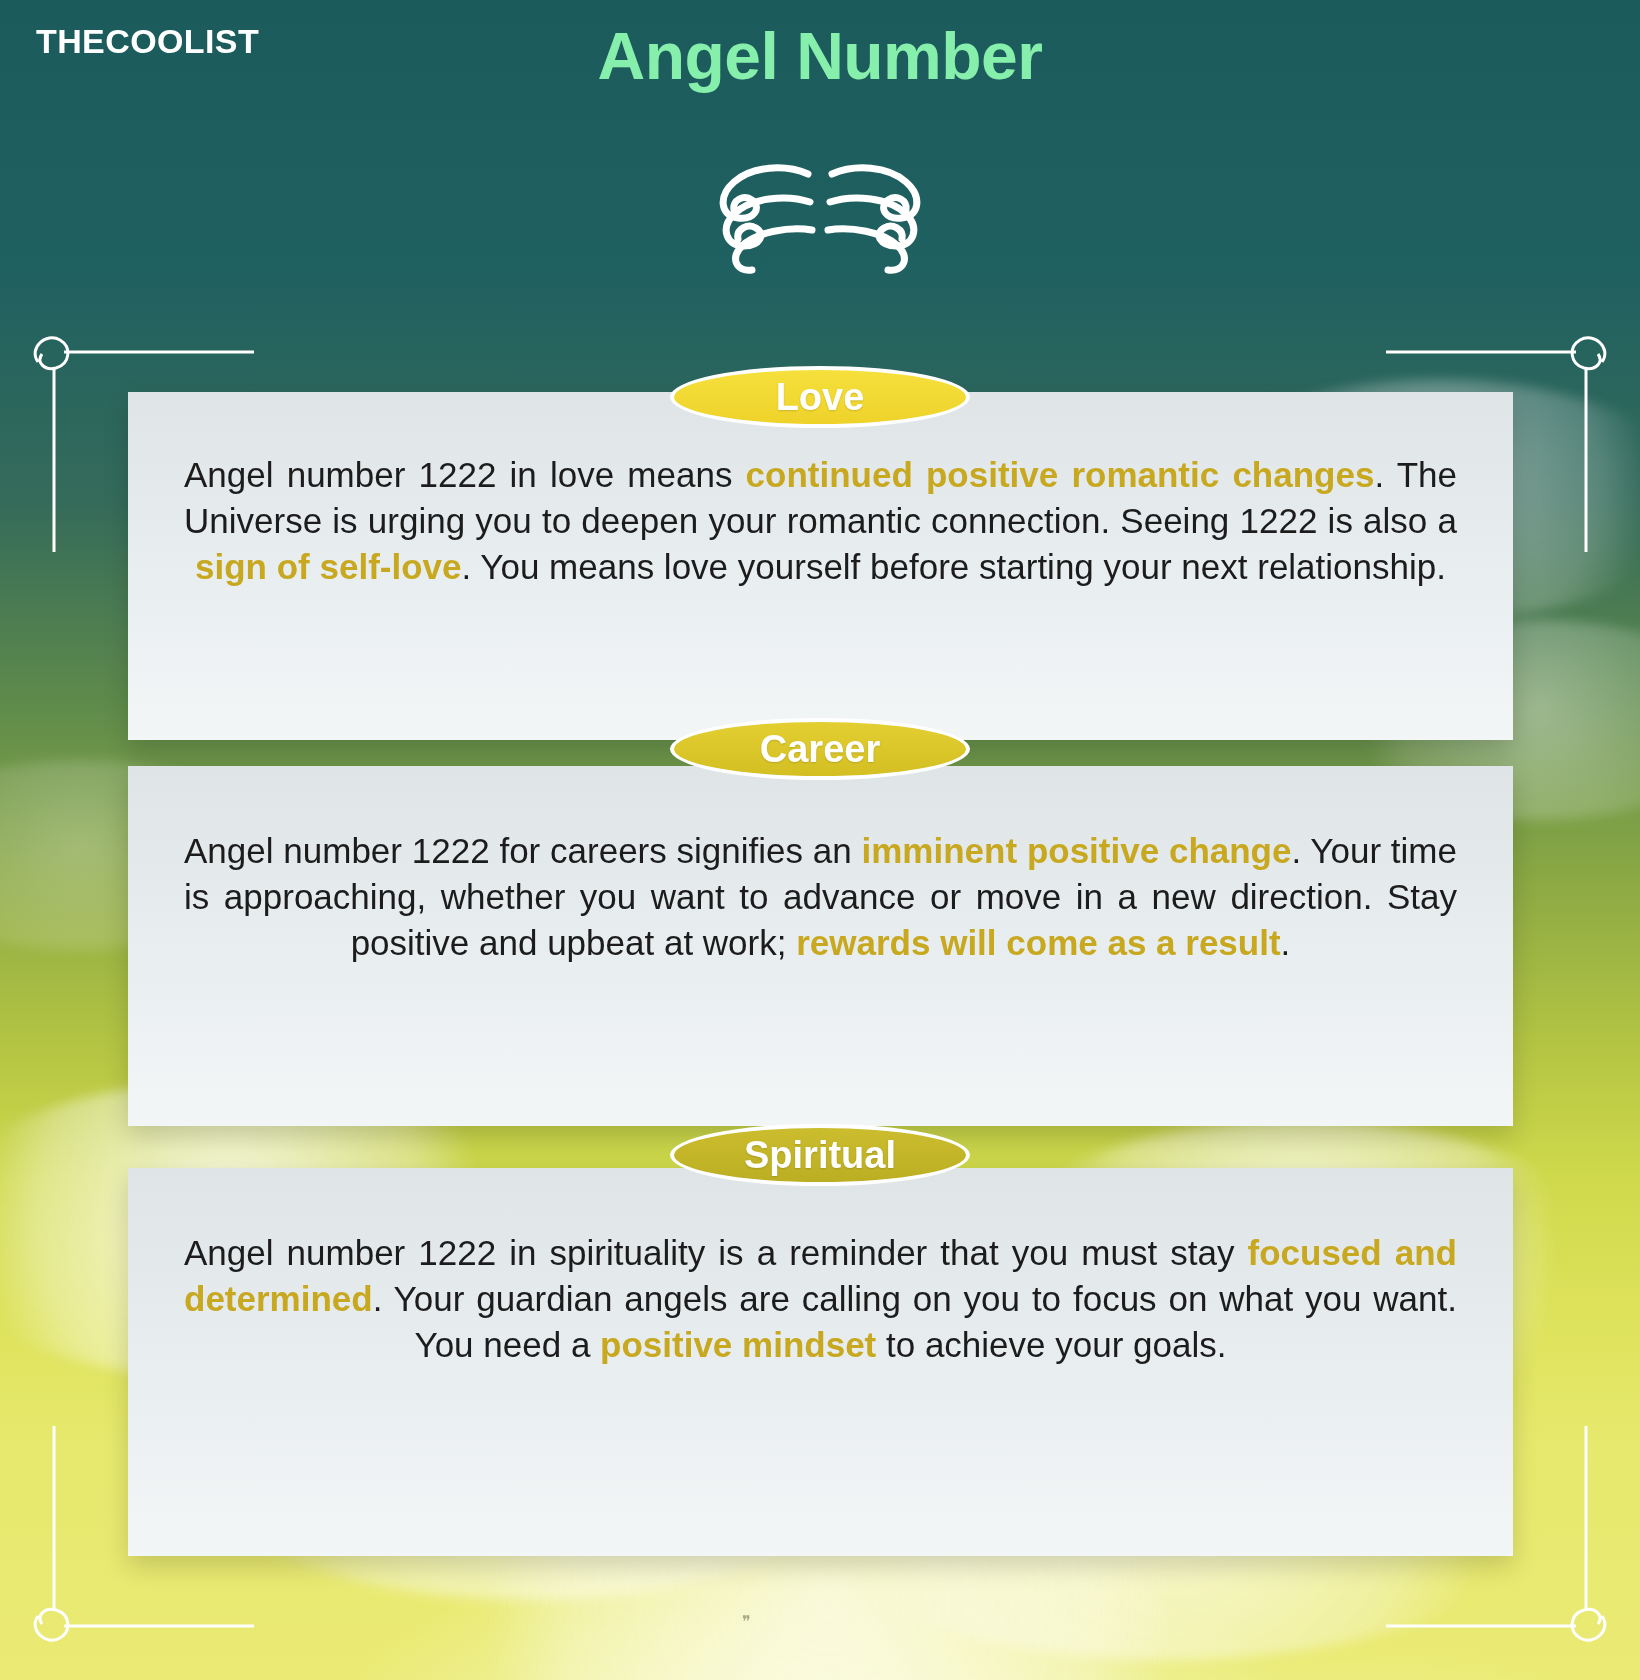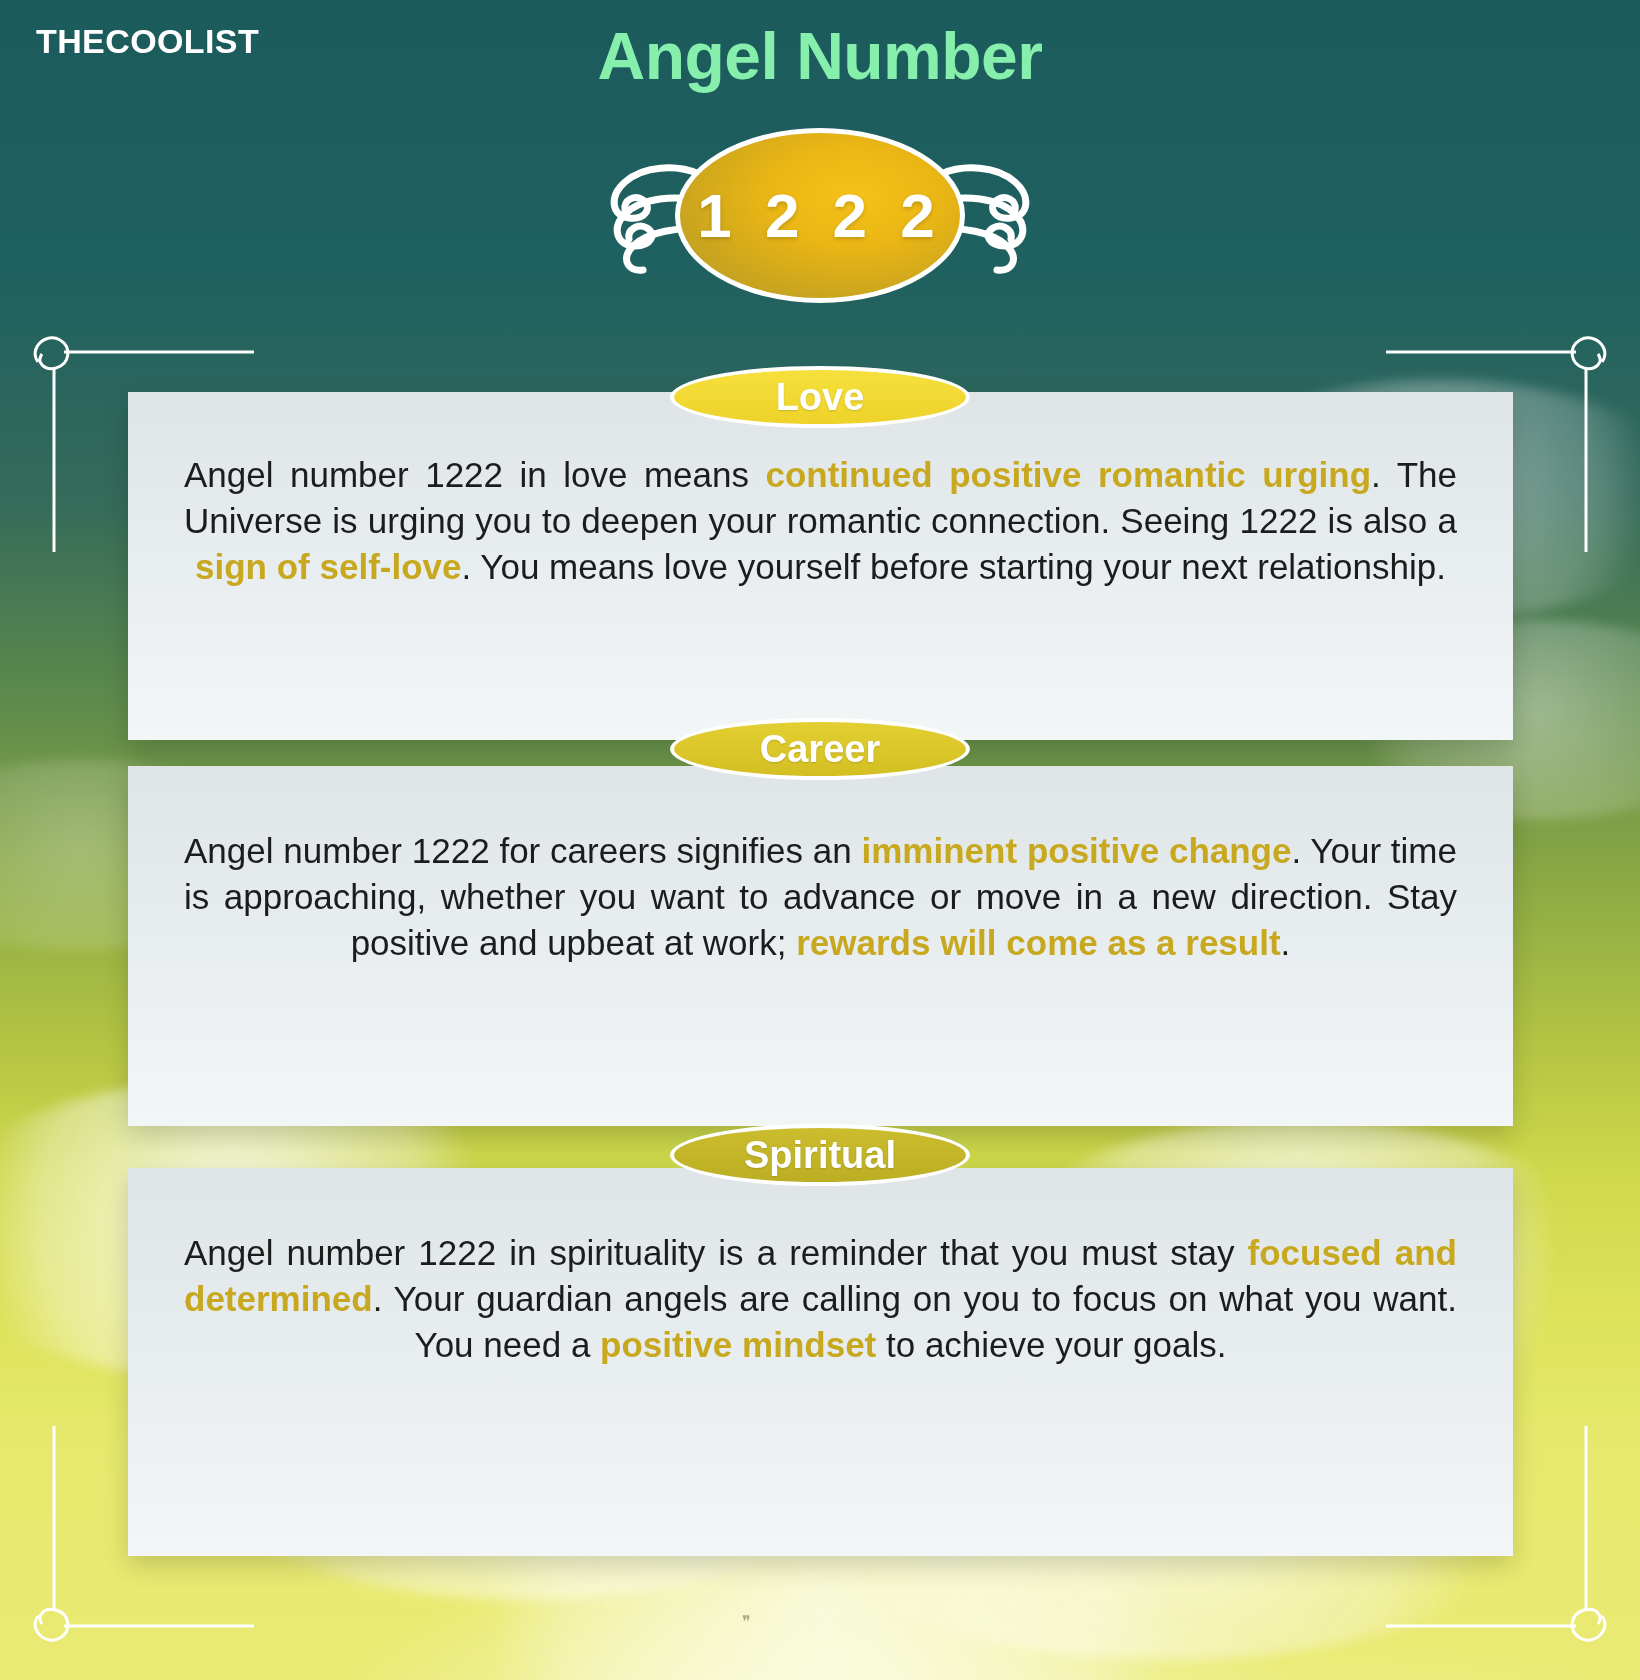--- a/index.html
+++ b/index.html
@@ -177,21 +177,20 @@
 <div class="title">Angel Number</div>
 
 <div class="numwrap">
   <svg class="wing" viewBox="0 0 130 130">
     <g fill="none" stroke="#ffffff" stroke-width="7" stroke-linecap="round">
       <path d="M118 24 C95 14, 62 16, 44 32 C28 46, 30 66, 48 68 C64 70, 72 58, 62 50 C54 44, 42 50, 44 60"></path>
       <path d="M120 52 C96 44, 60 48, 44 64 C30 78, 36 96, 54 96 C70 96, 76 84, 66 78 C58 73, 46 79, 48 89"></path>
       <path d="M122 80 C100 76, 66 82, 52 96 C40 108, 46 122, 62 120"></path>
     </g>
   </svg>
-  <div class="badge">1 2 2 2</div>
   <svg class="wing" viewBox="0 0 130 130" style="transform:scaleX(-1)">
     <g fill="none" stroke="#ffffff" stroke-width="7" stroke-linecap="round">
       <path d="M118 24 C95 14, 62 16, 44 32 C28 46, 30 66, 48 68 C64 70, 72 58, 62 50 C54 44, 42 50, 44 60"></path>
       <path d="M120 52 C96 44, 60 48, 44 64 C30 78, 36 96, 54 96 C70 96, 76 84, 66 78 C58 73, 46 79, 48 89"></path>
       <path d="M122 80 C100 76, 66 82, 52 96 C40 108, 46 122, 62 120"></path>
     </g>
   </svg>
 </div>
 
 <svg class="corner tl" viewBox="0 0 250 250">
@@ -217,21 +216,21 @@
 </svg>
 <svg class="corner br" viewBox="0 0 250 250">
   <g fill="none" stroke="#ffffff" stroke-width="3">
     <path d="M14 40 C4 26, 22 10, 36 18 C48 25, 46 42, 32 46 C20 49, 12 40, 18 32"></path>
     <path d="M30 46 L30 230"></path>
     <path d="M40 30 L230 30"></path>
   </g>
 </svg>
 
 <div class="card love">
-  <p><span>Angel number 1222 in love means </span><span class="hl">continued positive romantic urging</span><span>. The Universe is urging you to deepen your romantic connection. Seeing 1222 is also a </span><span class="hl">sign of self-love</span><span>. You means love yourself before starting your next relationship.</span></p>
+  <p><span>Angel number 1222 in love means </span><span class="hl">continued positive romantic changes</span><span>. The Universe is urging you to deepen your romantic connection. Seeing 1222 is also a </span><span class="hl">sign of self-love</span><span>. You means love yourself before starting your next relationship.</span></p>
 </div>
 <div class="pill love">Love</div>
 
 <div class="card career">
   <p><span>Angel number 1222 for careers signifies an </span><span class="hl">imminent positive change</span><span>. Your time is approaching, whether you want to advance or move in a new direction. Stay positive and upbeat at work; </span><span class="hl">rewards will come as a result</span><span>.</span></p>
 </div>
 <div class="pill career">Career</div>
 
 <div class="card spiritual">
   <p><span>Angel number 1222 in spirituality is a reminder that you must stay </span><span class="hl">focused and determined</span><span>.  Your guardian angels are calling on you to focus on what you want. You need a </span><span class="hl">positive mindset</span><span> to achieve your goals.</span></p>

